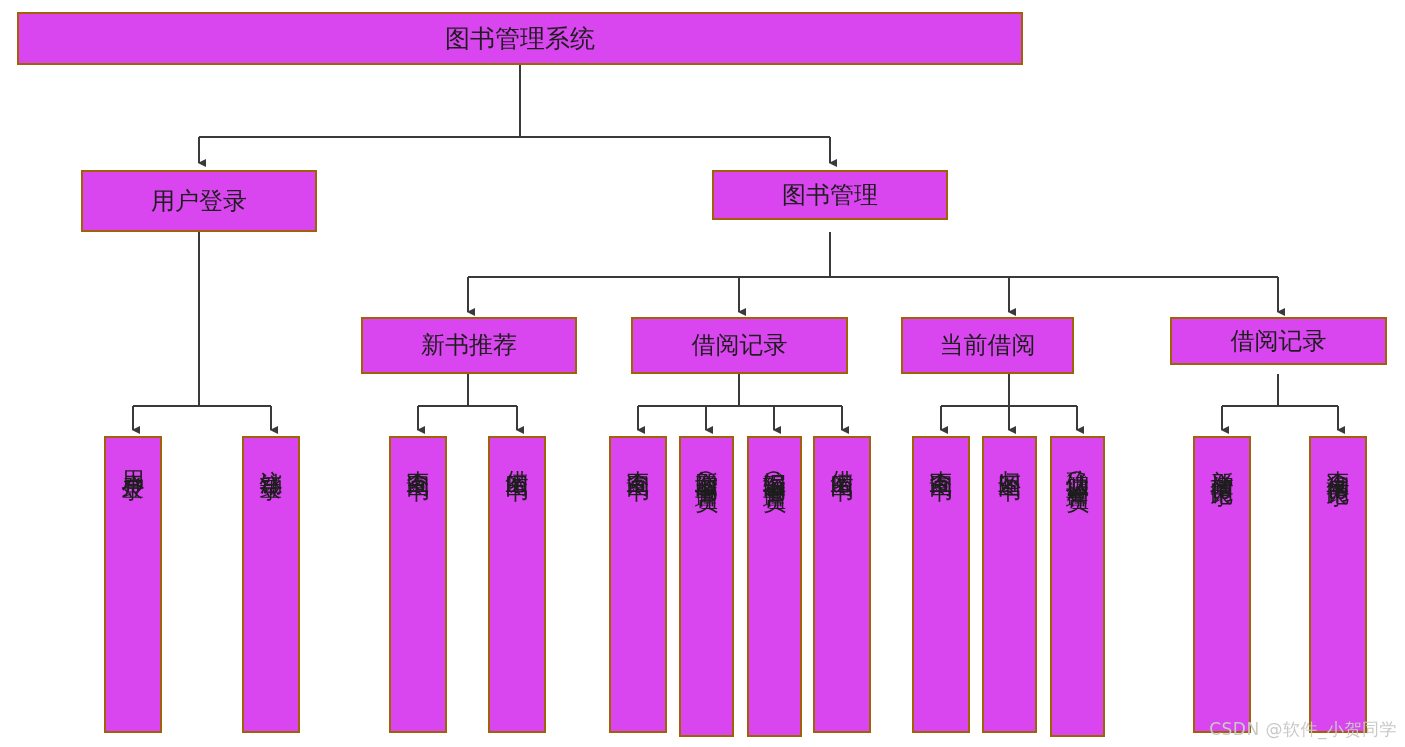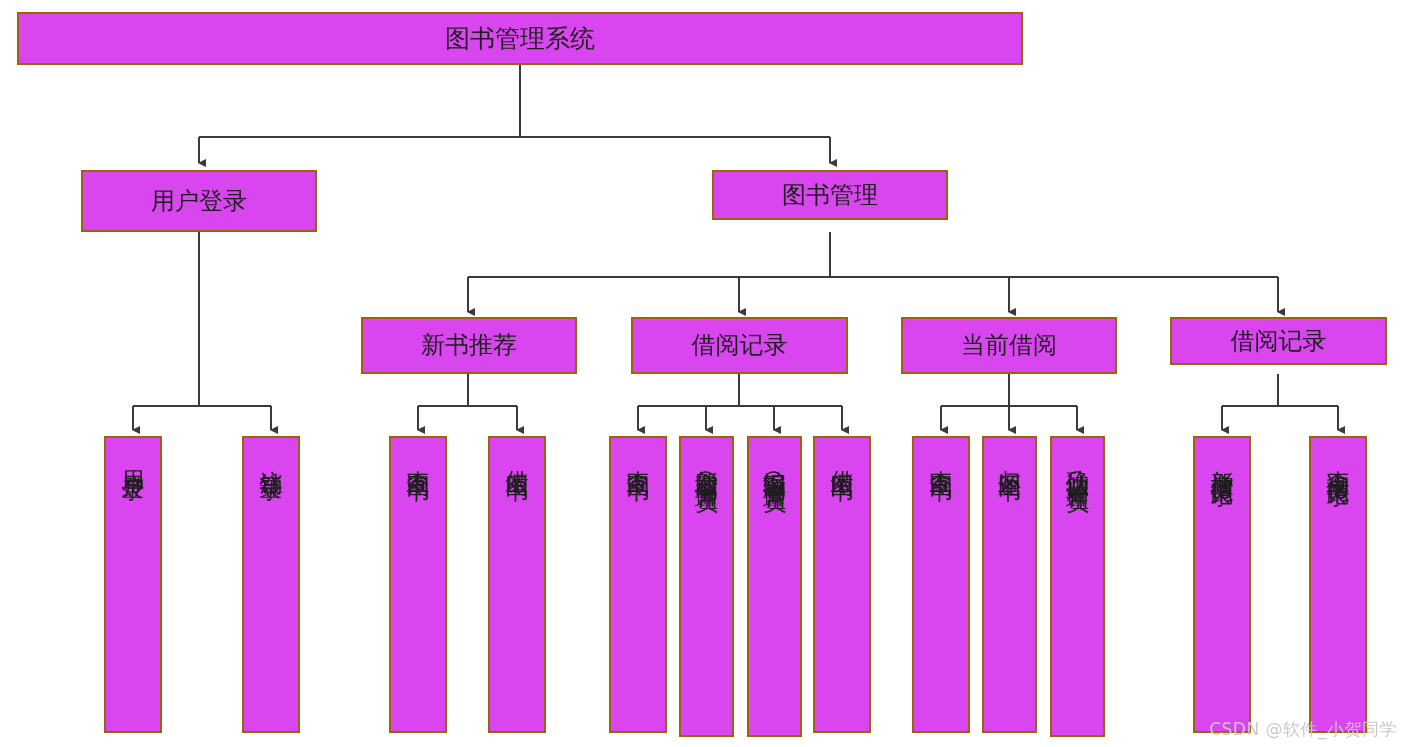--- a/index.html
+++ b/index.html
@@ -137,21 +137,21 @@
   <div class="node horiz" style="left:712px; top:170px; width:236px; height:50px;">
     <span class="node-label">图书管理</span>
   </div>
 
   <div class="node horiz" style="left:361px; top:317px; width:216px; height:57px;">
     <span class="node-label">新书推荐</span>
   </div>
   <div class="node horiz" style="left:631px; top:317px; width:217px; height:57px;">
     <span class="node-label">借阅记录</span>
   </div>
-  <div class="node horiz" style="left:901px; top:317px; width:216px; height:57px;">
+  <div class="node horiz" style="left:901px; top:317px; width:173px; height:57px;">
     <span class="node-label">当前借阅</span>
   </div>
   <div class="node horiz" style="left:1170px; top:317px; width:217px; height:48px;">
     <span class="node-label">借阅记录</span>
   </div>
 
   <div class="node vert" style="left:104px; top:436px; width:58px; height:297px;">
     <span class="node-label">用户登录</span>
   </div>
   <div class="node vert" style="left:242px; top:436px; width:58px; height:297px;">

